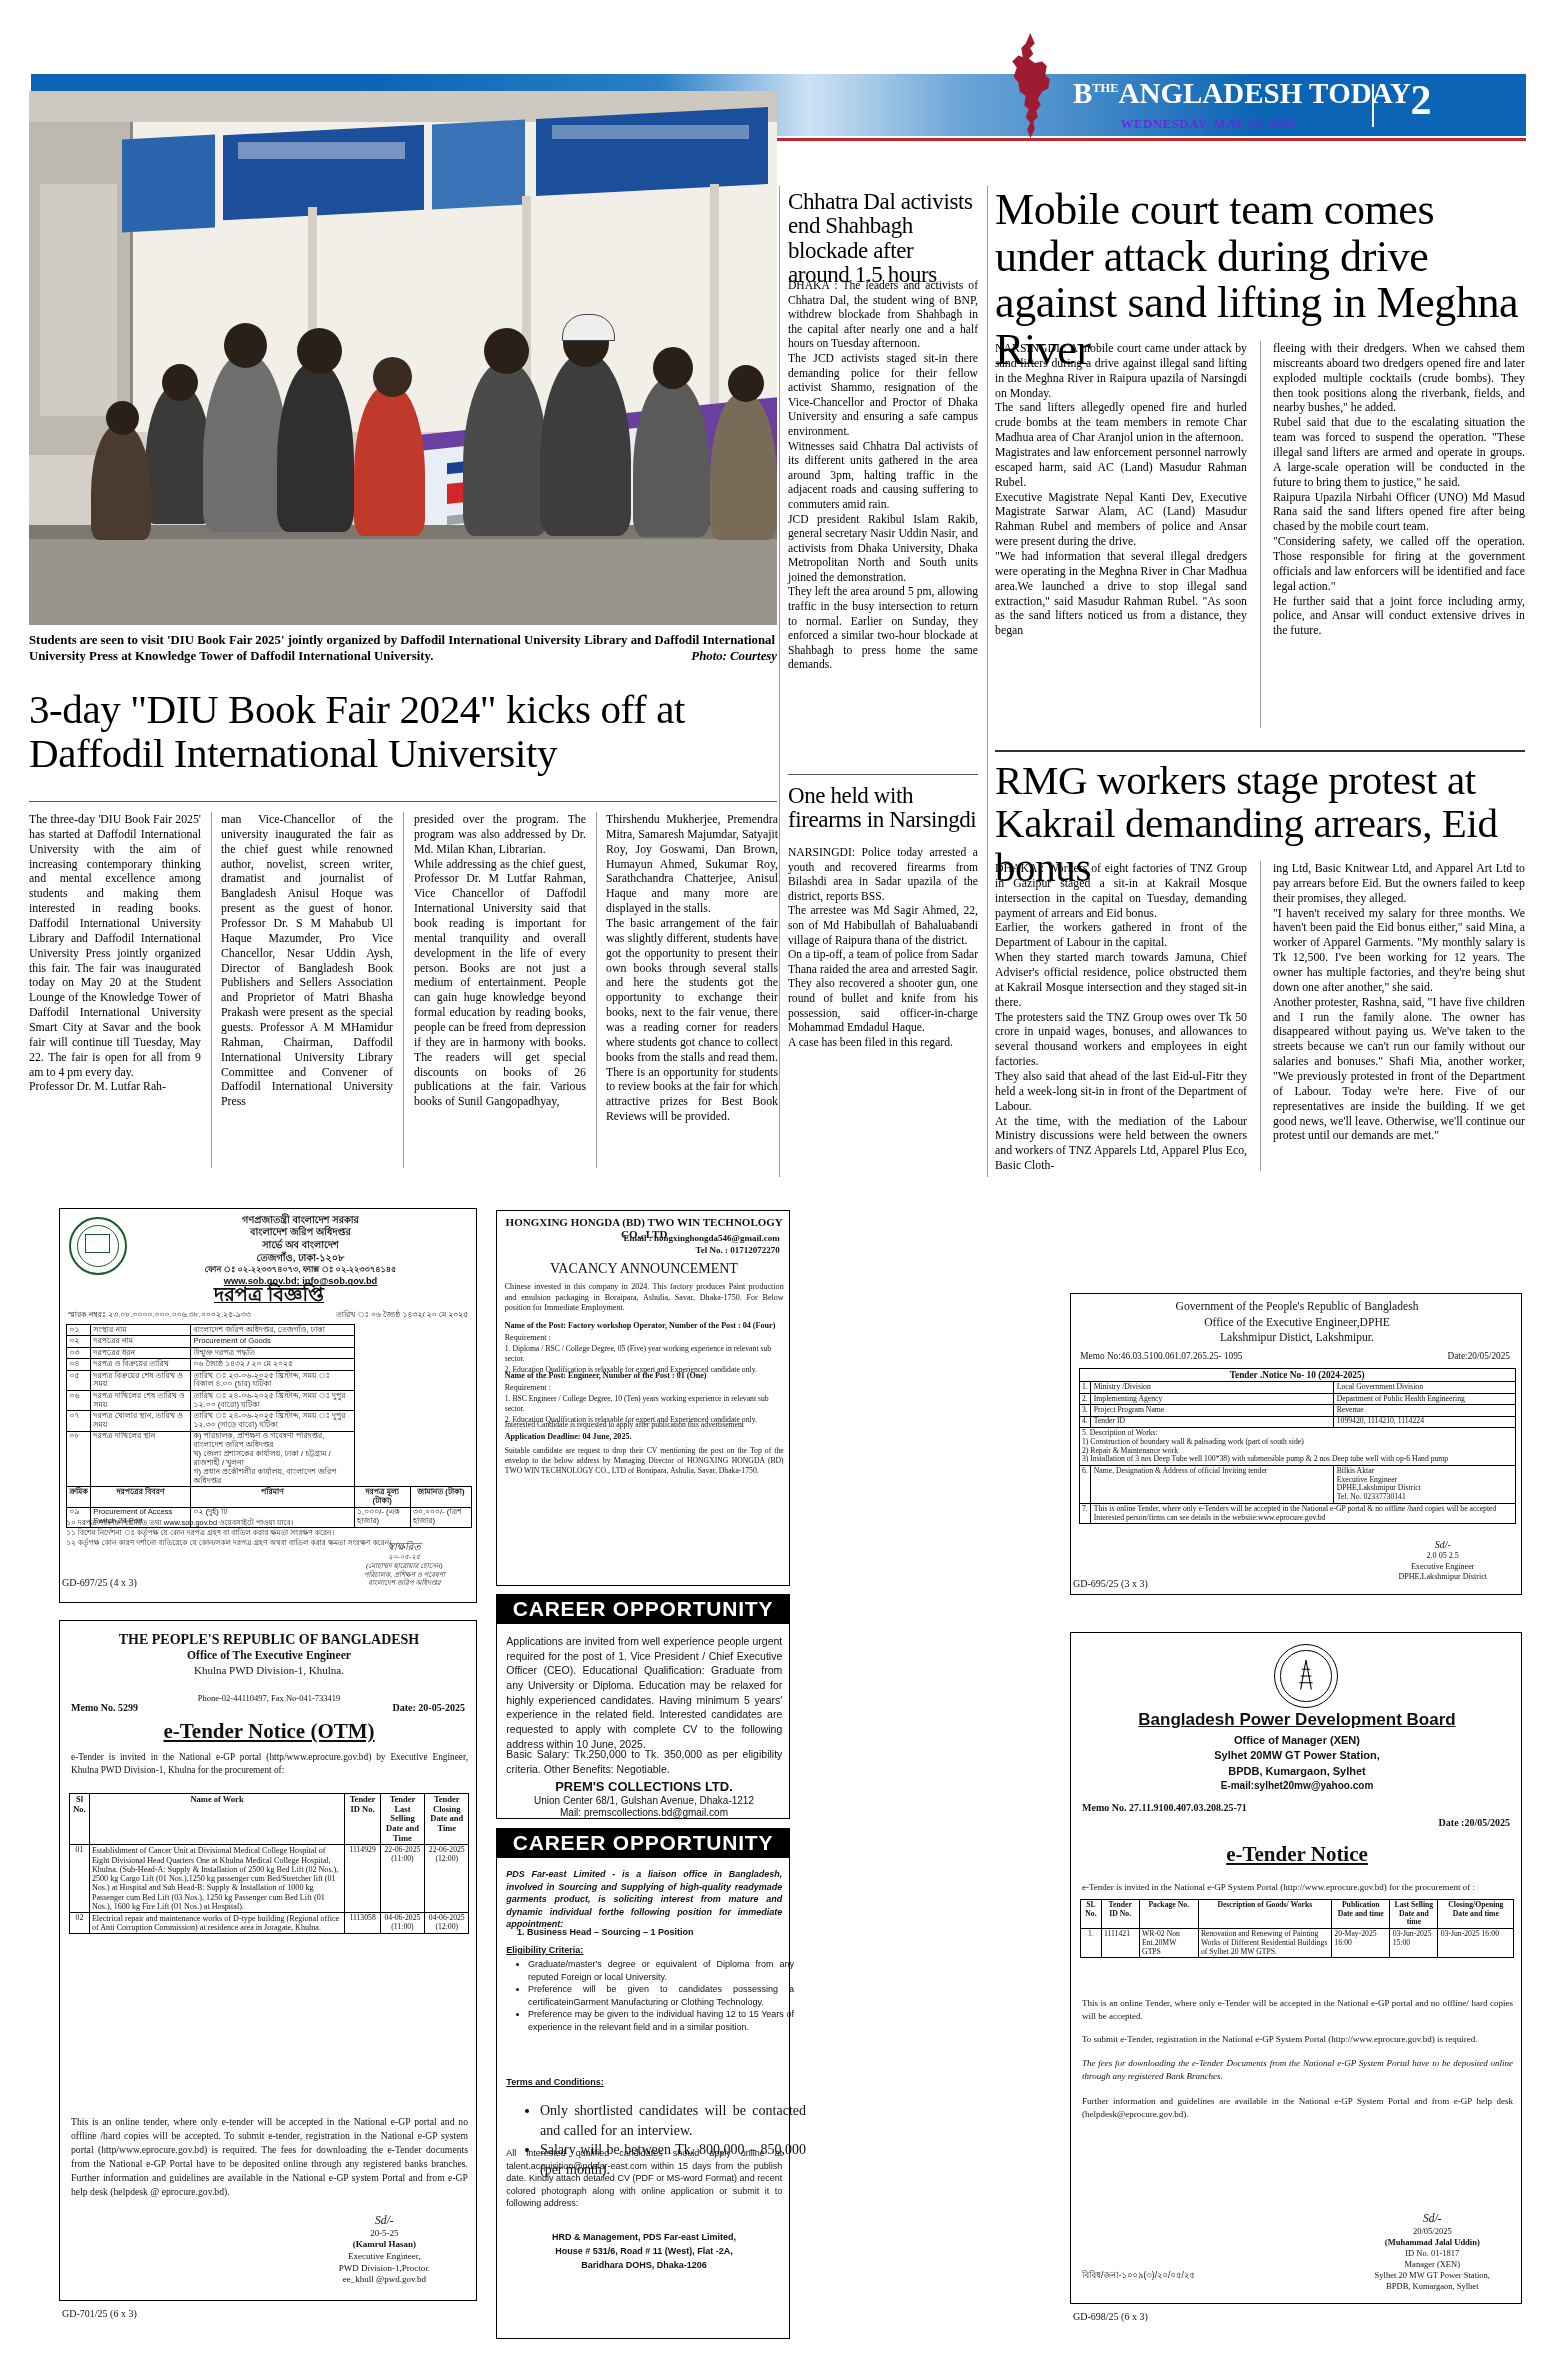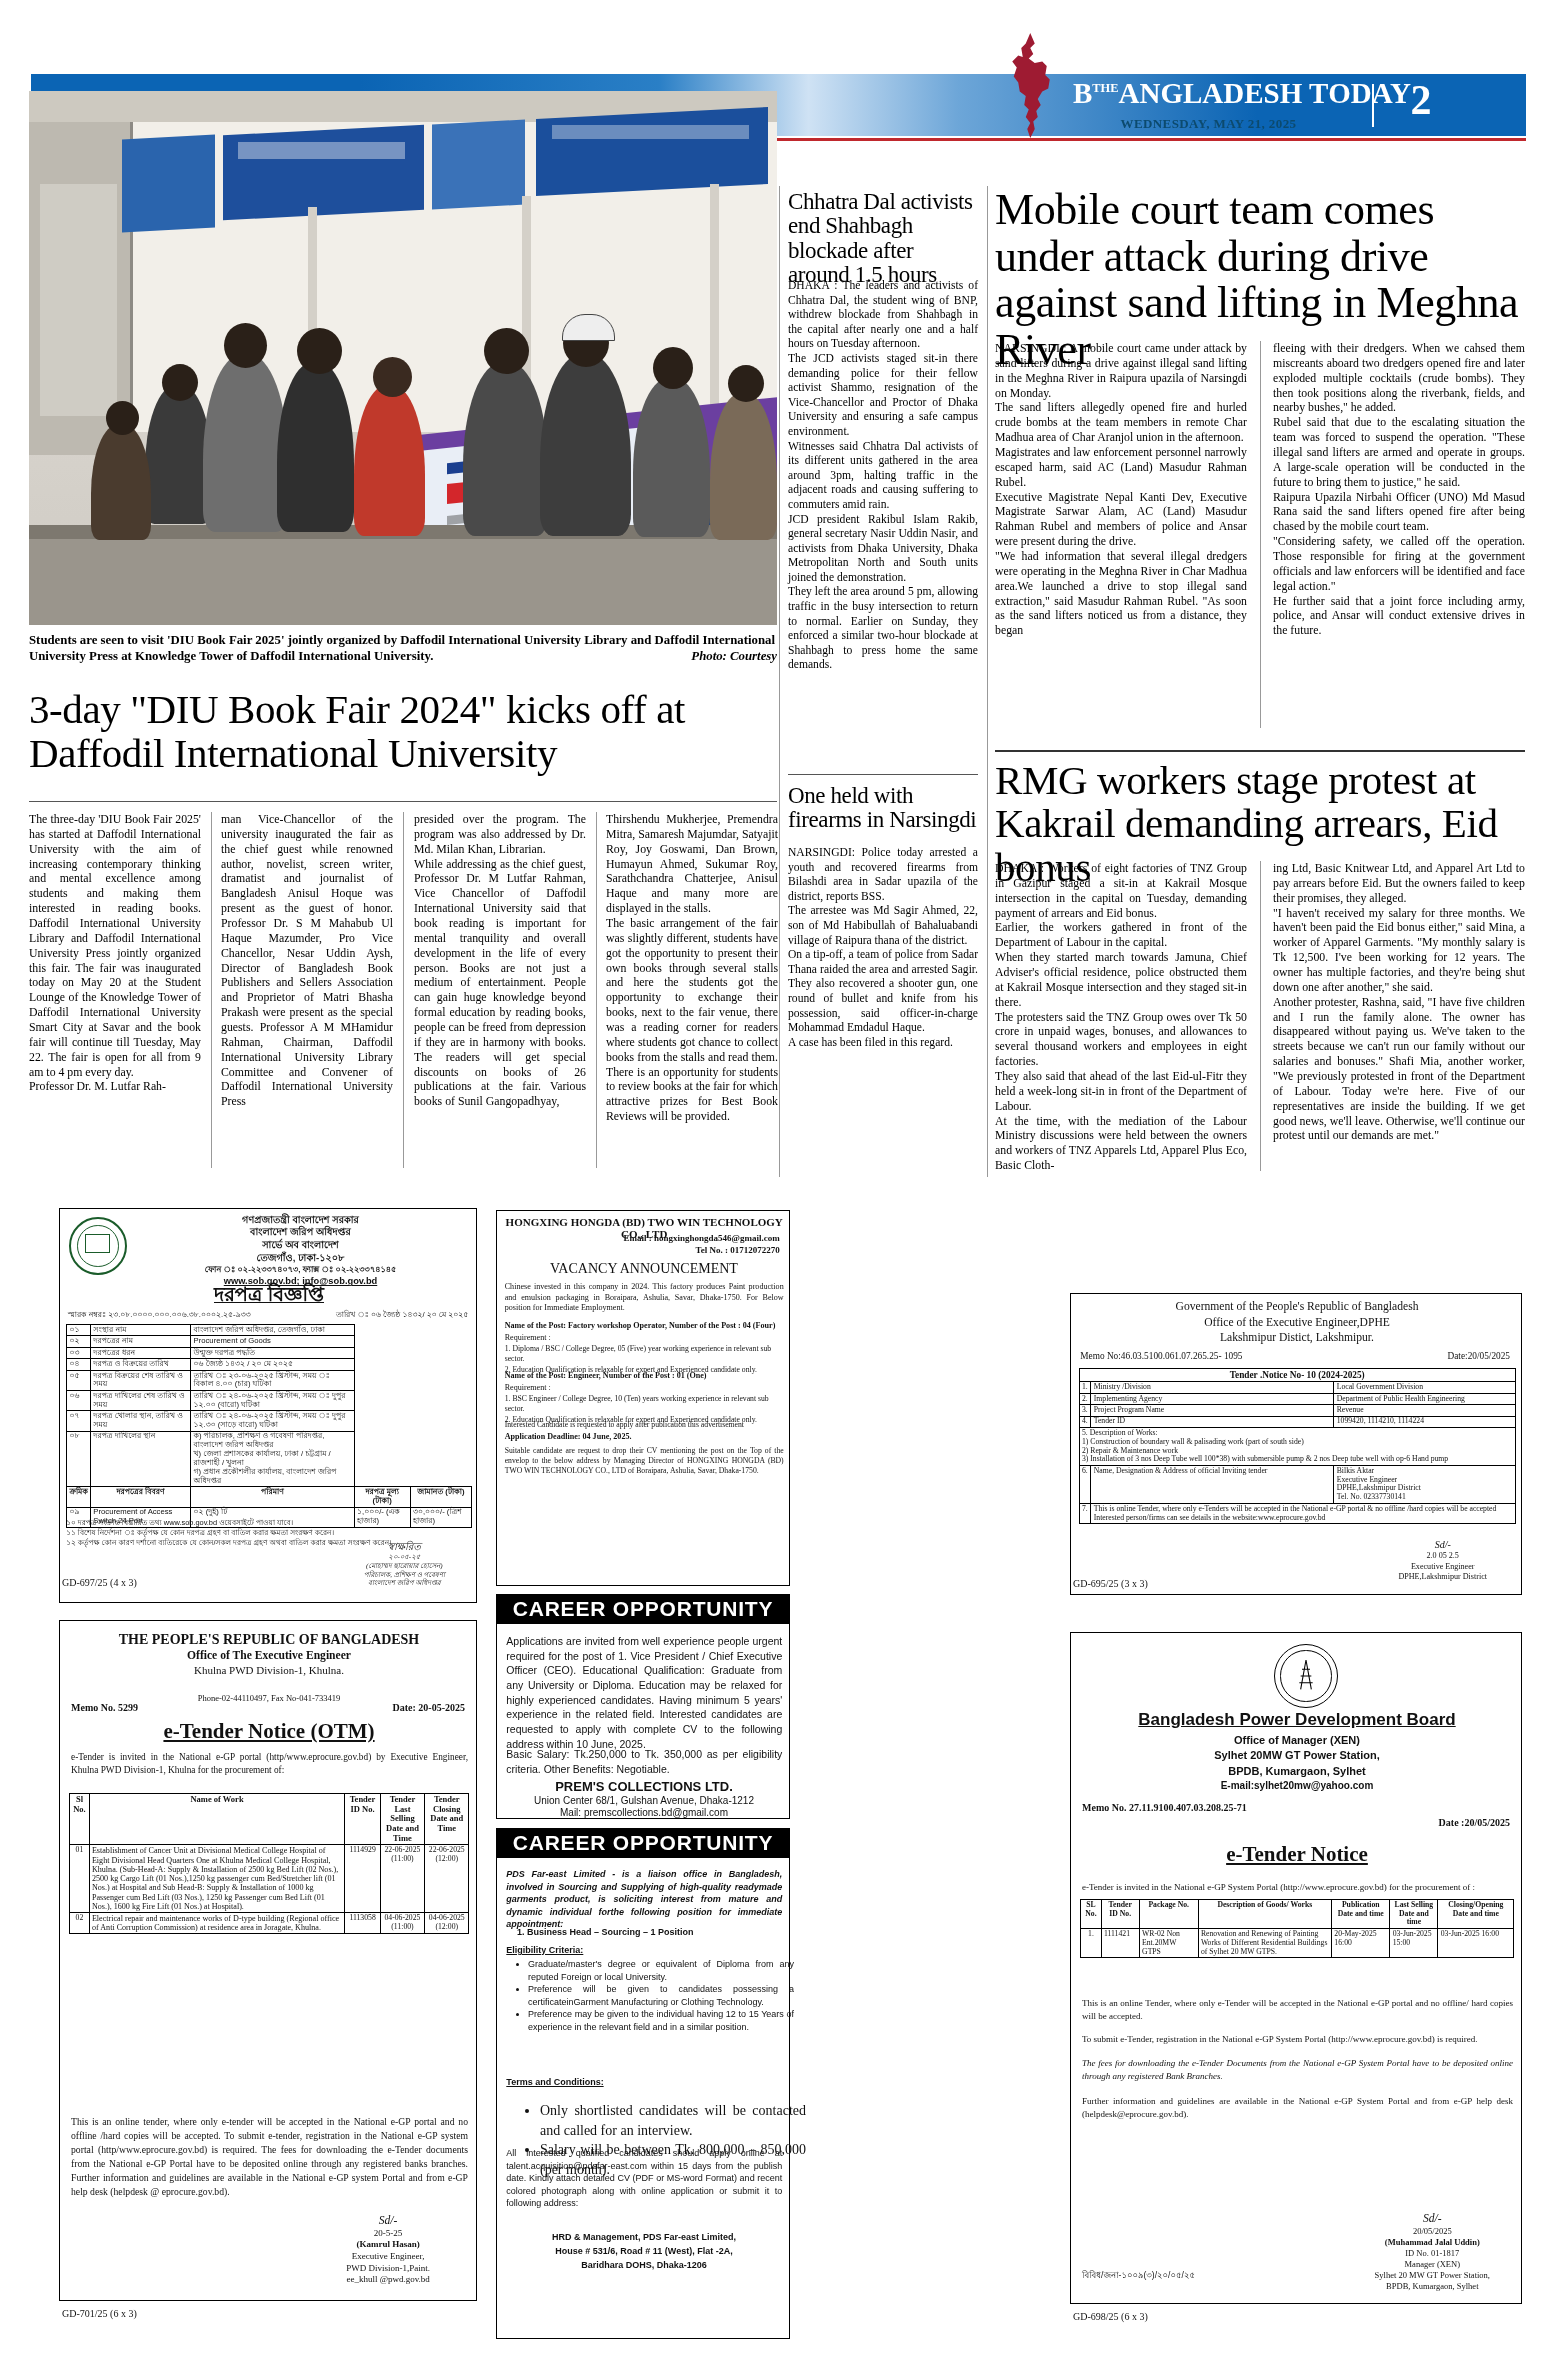--- a/index.html
+++ b/index.html
@@ -10,21 +10,21 @@
   .masthead{position:absolute;left:31px;top:74px;width:1495px;height:62px;
     background:linear-gradient(90deg,#0b64b4 0%,#0b64b4 22%,#2a7fc6 42%,#cfe2f4 52%,#6da6d8 62%,#0b64b4 82%,#0b64b4 100%);}
   .news-word{position:absolute;left:46px;top:9.3px;font-family:"Liberation Sans",sans-serif;
     font-weight:bold;font-size:45px;letter-spacing:0.8px;color:#111;
     -webkit-text-stroke:2.3px #fff; paint-order:stroke fill; font-style:italic;}
   .bd-map{position:absolute;left:1007px;top:33px;width:54px;height:105px;}
   .paper-name{position:absolute;left:1073px;top:79px;width:271px;text-align:center;}
   .paper-name .t1{font-family:"Liberation Serif",serif;color:#fff;font-size:29px;font-weight:bold;
     letter-spacing:0px;line-height:1;white-space:nowrap;}
   .paper-name .t1 sup{font-size:12.4px;vertical-align:super;}
-  .paper-date{position:absolute;left:1073px;top:116px;width:271px;text-align:center;color:#0c4a6e;
+  .paper-date{position:absolute;left:1073px;top:116px;width:271px;text-align:center;color:#6d28d9;
     font-family:"Liberation Serif",serif;font-size:13px;font-weight:bold;letter-spacing:0.4px;}
   .mast-divider{position:absolute;left:1372px;top:84px;width:2.3px;height:43px;background:#fff;}
   .page-num{position:absolute;left:1394px;top:76px;width:54px;text-align:center;color:#fff;
     font-family:"Liberation Serif",serif;font-size:42px;font-weight:bold;}
   .mast-underline{position:absolute;left:31px;top:138px;width:1495px;height:3.1px;background:#c0282d;}
 
   
   .hl{font-family:"Liberation Serif",serif;font-weight:normal;color:#000;
       line-height:1.0;letter-spacing:-0.4px;}
   .body-col{font-family:"Liberation Serif",serif;font-size:11.8px;line-height:1.26;
@@ -379,21 +379,21 @@
             <td style="white-space: pre-line; text-align: center;">04-06-2025 (12:00)</td>
           </tr>
         </tbody>
     </table>
     <div style="position:absolute;left:11px;bottom:101px;width:397px;font-size:9.7px;line-height:1.45;text-align:justify;">This is an online tender, where only e-tender will be accepted in the National e-GP portal and no offline /hard copies will be accepted. To submit e-tender, registration in the National e-GP system portal (http/www.eprocure.gov.bd) is required. The fees for downloading the e-Tender documents from the National e-GP Portal have to be deposited online through any registered banks branches. Further information and guidelines are available in the National e-GP system Portal and from e-GP help desk (helpdesk @ eprocure.gov.bd).</div>
     <div style="position:absolute;right:46px;bottom:14px;text-align:center;font-size:9px;line-height:1.3;">
       <div style="font-style:italic;font-size:11.6px;">Sd/-</div>
       <div>20-5-25</div>
       <div style="font-weight:bold">(Kamrul Hasan)</div>
       <div>Executive Engineer,</div>
-      <div>PWD Division-1,Paint.</div>
+      <div>PWD Division-1,Proctor.</div>
       <div>ee_khull @pwd.gov.bd</div>
     </div>
   </div>
   <div style="position:absolute;left:62px;top:2308px;font-size:10px;">GD-701/25 (6 x 3)</div>
 
   <div class="adbox" style="left:1070px;top:1293px;width:452px;height:302px;">
     <div class="ad-center" style="position:absolute;left:0;top:6.2px;width:452px;font-size:11.6px;">Government of  the People's Republic of Bangladesh</div>
     <div class="ad-center" style="position:absolute;left:0;top:22px;width:452px;font-size:11.6px;">Office of the Executive Engineer,DPHE</div>
     <div class="ad-center" style="position:absolute;left:0;top:37px;width:452px;font-size:11.6px;">Lakshmipur Distict, Lakshmipur.</div>
     <div style="position:absolute;left:9.3px;top:57px;font-size:9.3px;">Memo No:46.03.5100.061.07.265.25- 1095</div>

